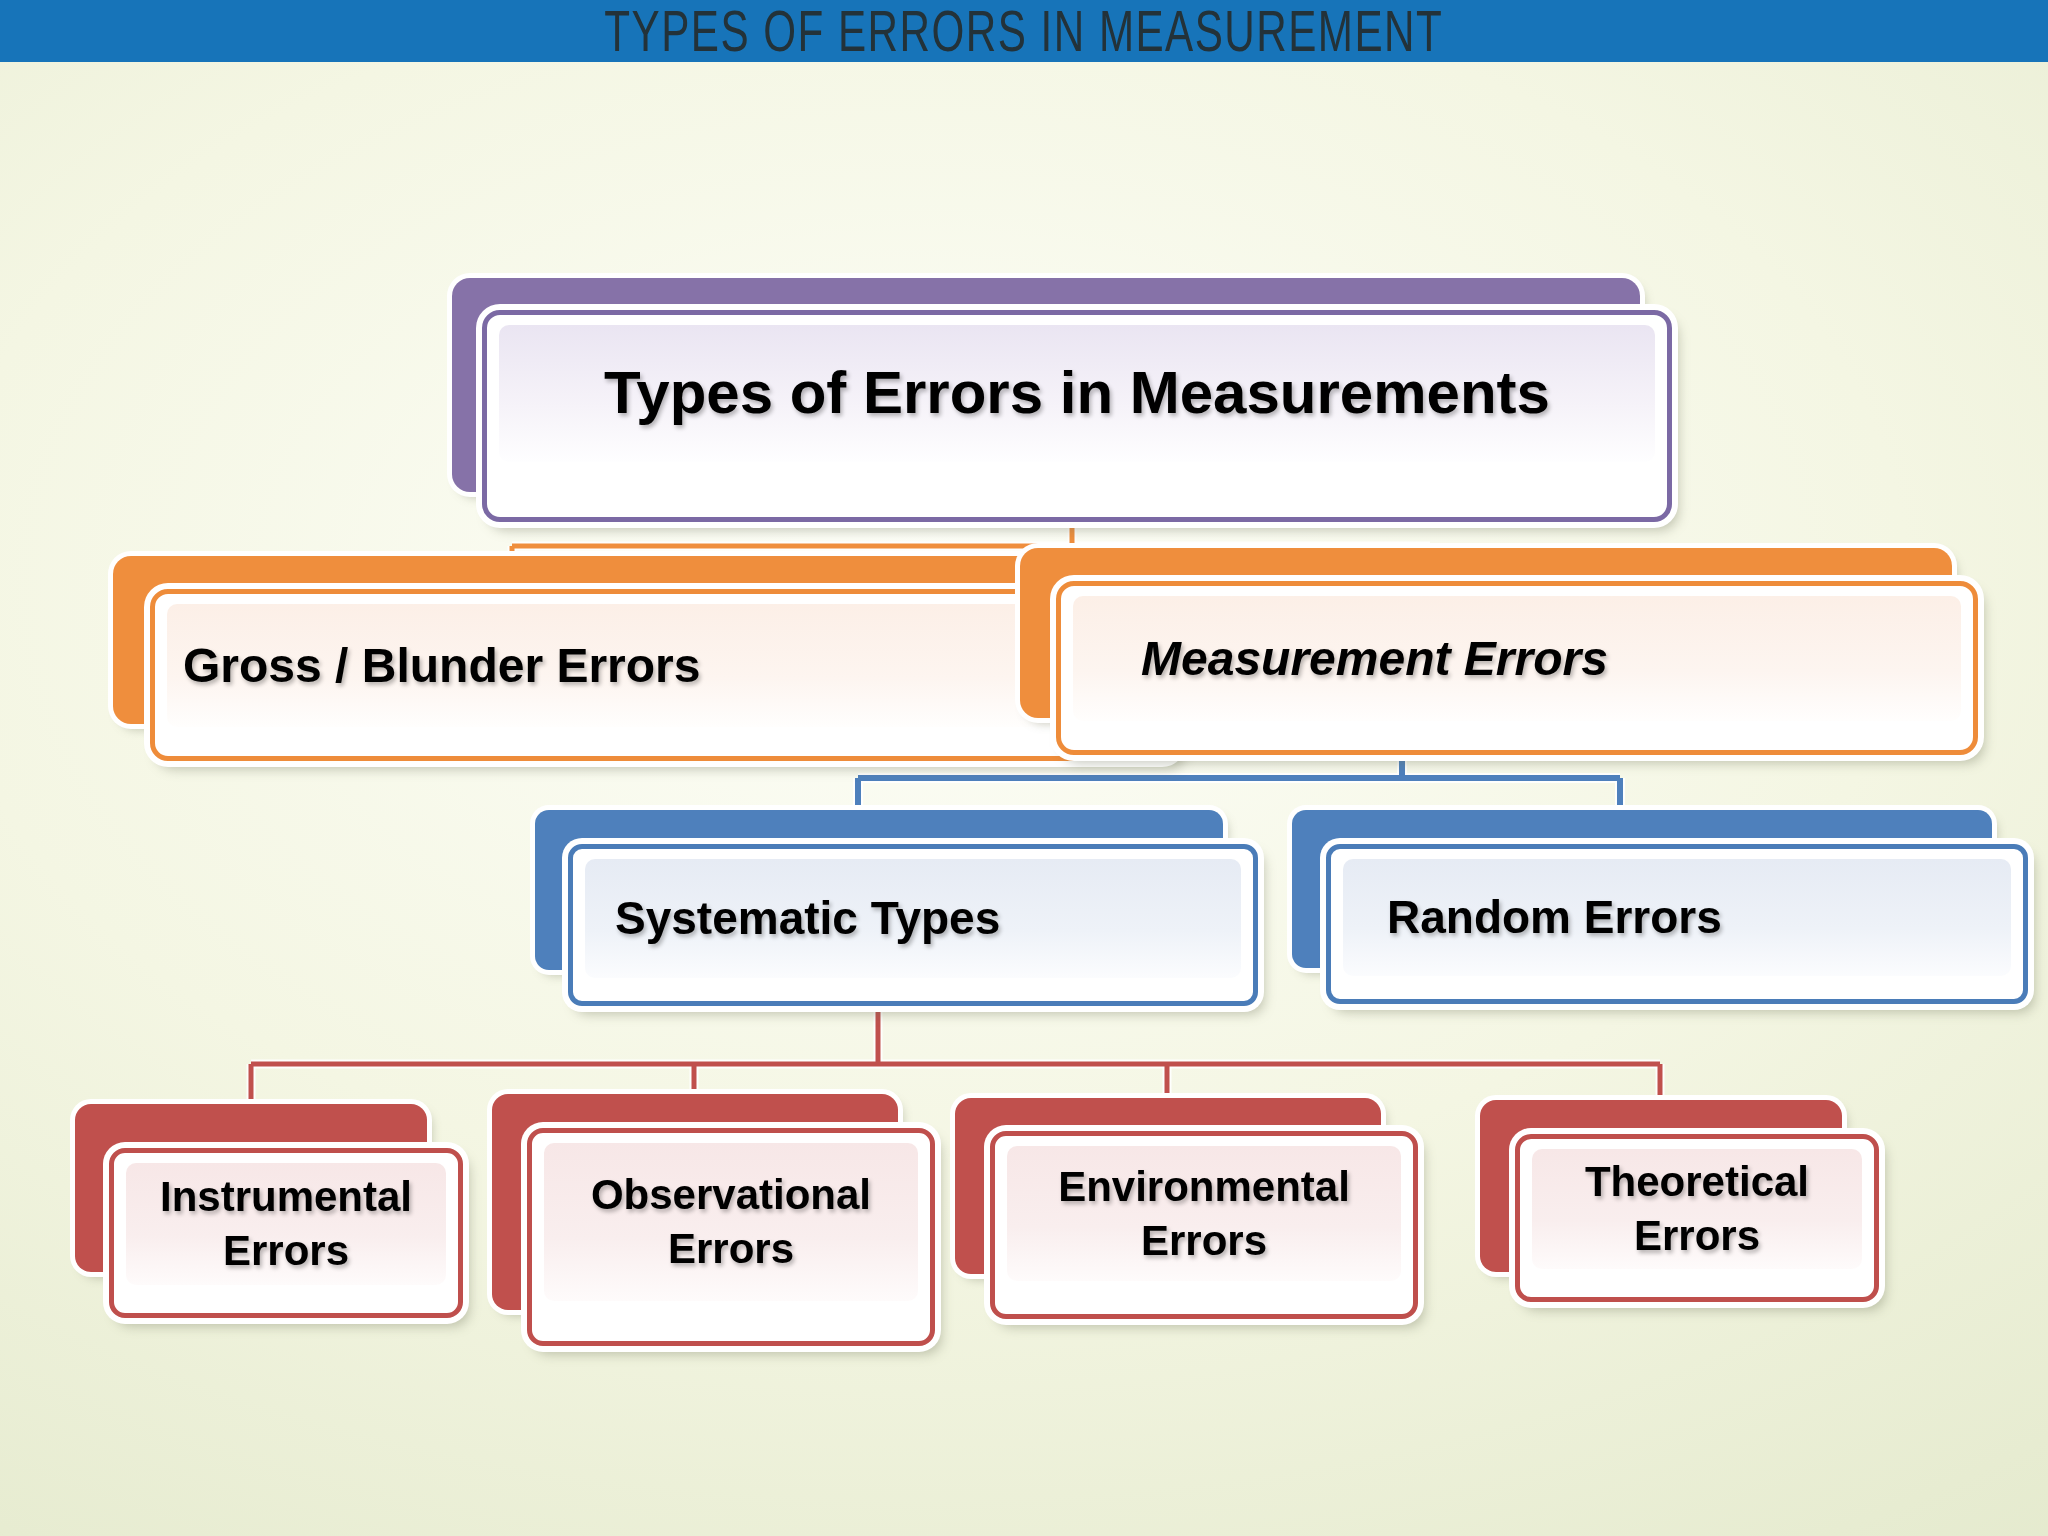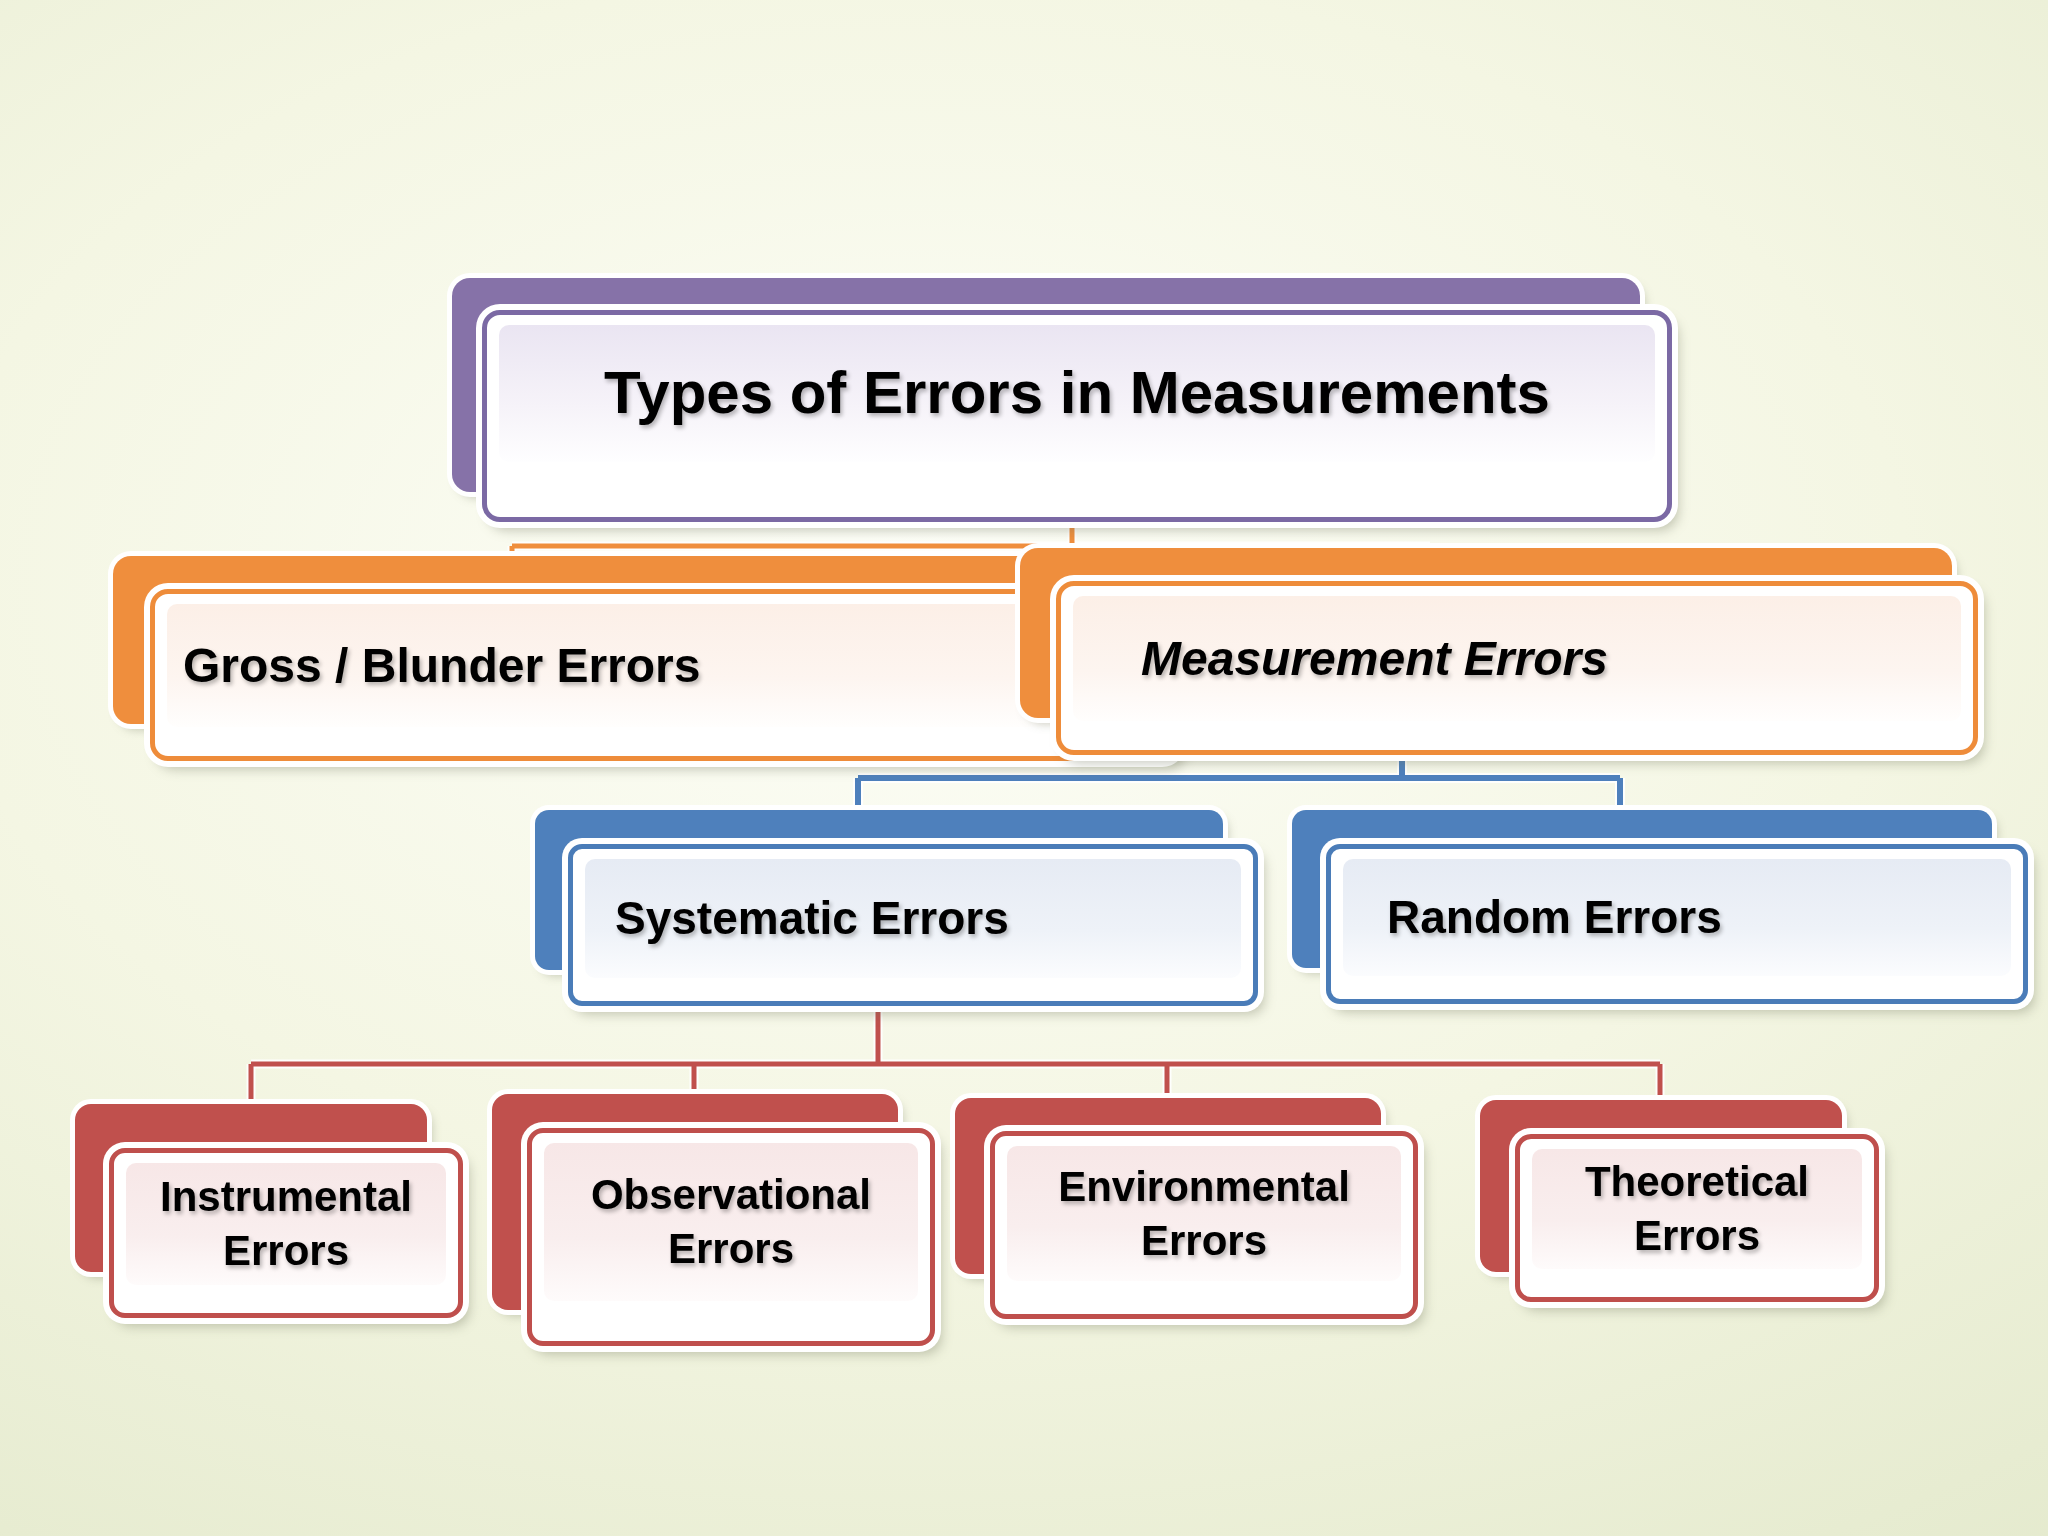--- a/index.html
+++ b/index.html
@@ -119,20 +119,23 @@
   #g-theo{left:1480px;top:1100px;width:403px;height:204px;}
   #g-theo .back{left:0;top:0;width:362px;height:172px;}
   #g-theo .front{left:35px;top:34px;width:354px;height:158px;}
   #g-theo .label{max-width:290px;margin:0 auto;}
 </style>
 </head>
 <body>
 
 <div class="stage">
 
+  <div class="banner">
+    <div class="banner-text">TYPES OF ERRORS IN MEASUREMENT</div>
+  </div>
 
   <svg class="connectors" width="2048" height="1536" viewBox="0 0 2048 1536">
     <g>
       <path class="under" stroke-width="9" d="M1072,521 L1072,546 M512,546 L1430,546 M512,546 L512,564 M1427,546 L1427,560"></path>
       <path class="over" stroke="#ef8e3d" stroke-width="5" d="M1072,521 L1072,546 M512,546 L1430,546 M512,546 L512,564 M1427,546 L1427,560"></path>
     </g>
     <g>
       <path class="under" stroke-width="10" d="M1402,753 L1402,778 M858,778 L1620,778 M858,778 L858,820 M1620,778 L1620,820"></path>
       <path class="over" stroke="#4e80bc" stroke-width="6" d="M1402,753 L1402,778 M858,778 L1620,778 M858,778 L858,820 M1620,778 L1620,820"></path>
     </g>
@@ -166,21 +169,21 @@
       <div class="panel">
         <div class="label">Measurement Errors</div>
       </div>
     </div>
   </div>
 
   <div class="group blue" id="g-syst">
     <div class="back"></div>
     <div class="front">
       <div class="panel">
-        <div class="label">Systematic Errors</div>
+        <div class="label">Systematic Types</div>
       </div>
     </div>
   </div>
 
   <div class="group blue" id="g-rand">
     <div class="back"></div>
     <div class="front">
       <div class="panel">
         <div class="label">Random Errors</div>
       </div>

